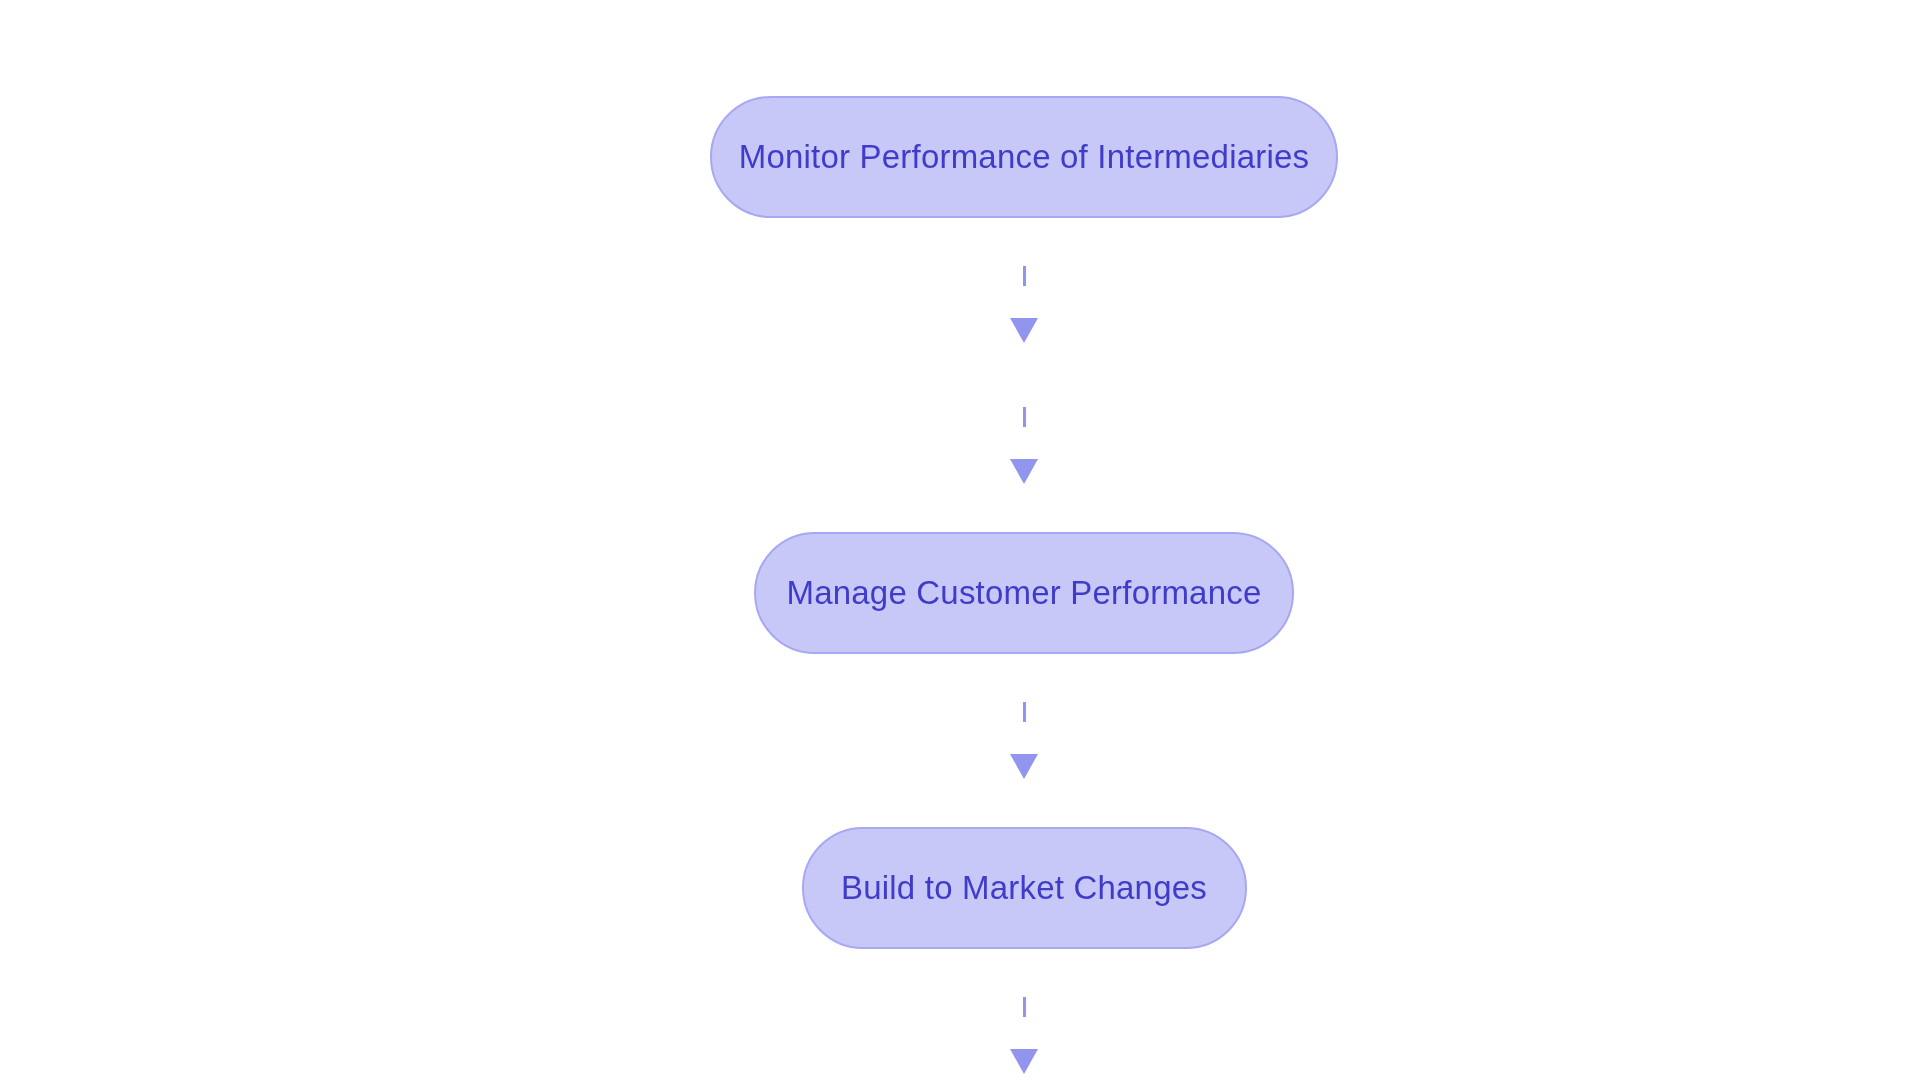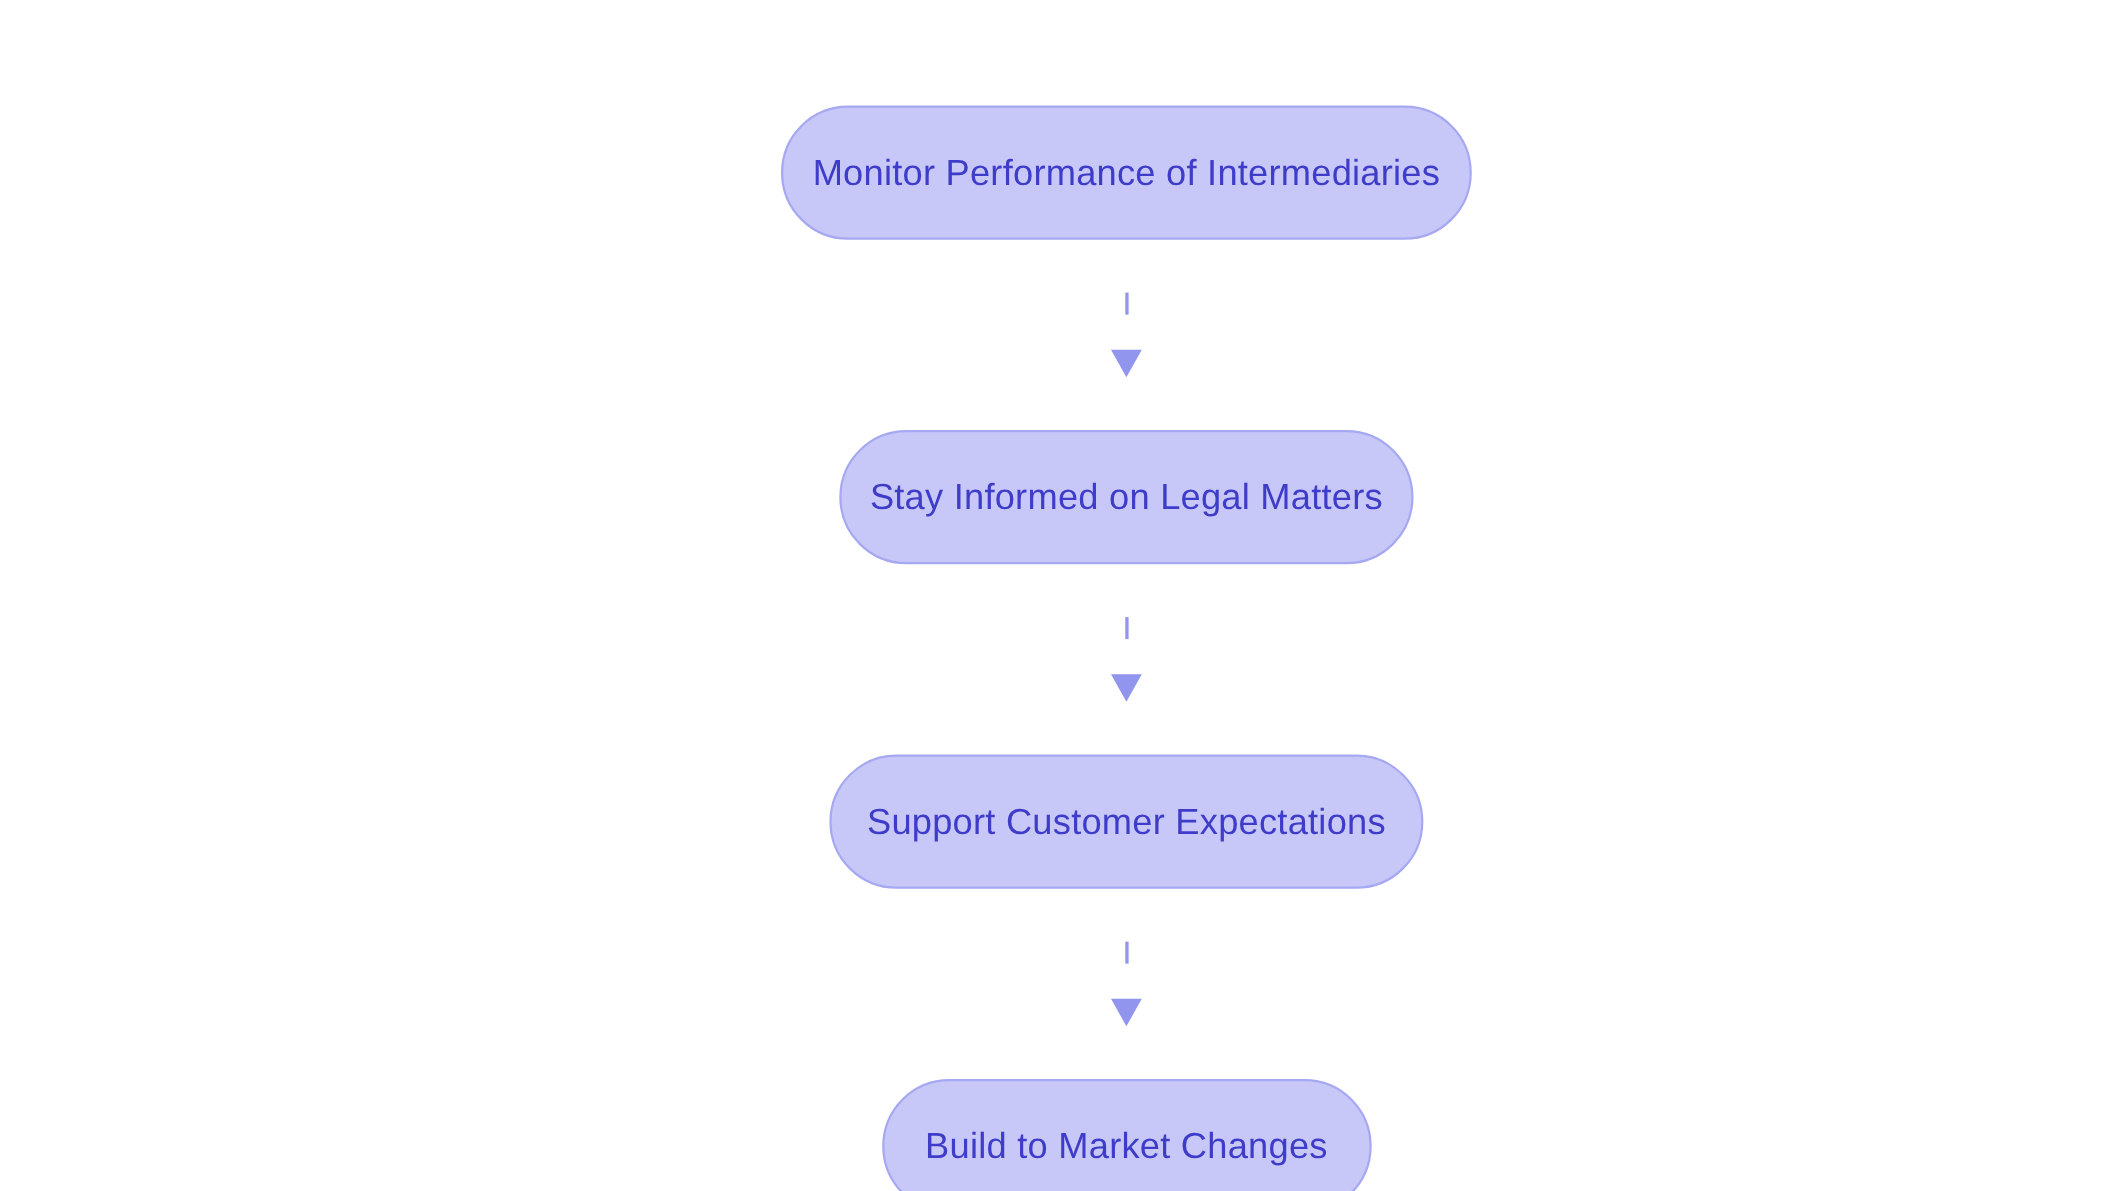--- a/index.html
+++ b/index.html
@@ -79,31 +79,28 @@
 
     <div class="node n0">
       <span>Monitor Performance of Intermediaries</span>
     </div>
 
     <div class="connector">
       <div class="line"></div>
       <div class="head"></div>
     </div>
 
-    <div class="node n1">
-      <span>Stay Informed on Legal Matters</span>
-    </div>
 
     <div class="connector">
       <div class="line"></div>
       <div class="head"></div>
     </div>
 
     <div class="node n2">
-      <span>Support Customer Expectations</span>
+      <span>Manage Customer Performance</span>
     </div>
 
     <div class="connector">
       <div class="line"></div>
       <div class="head"></div>
     </div>
 
     <div class="node n3">
       <span>Build to Market Changes</span>
     </div>

